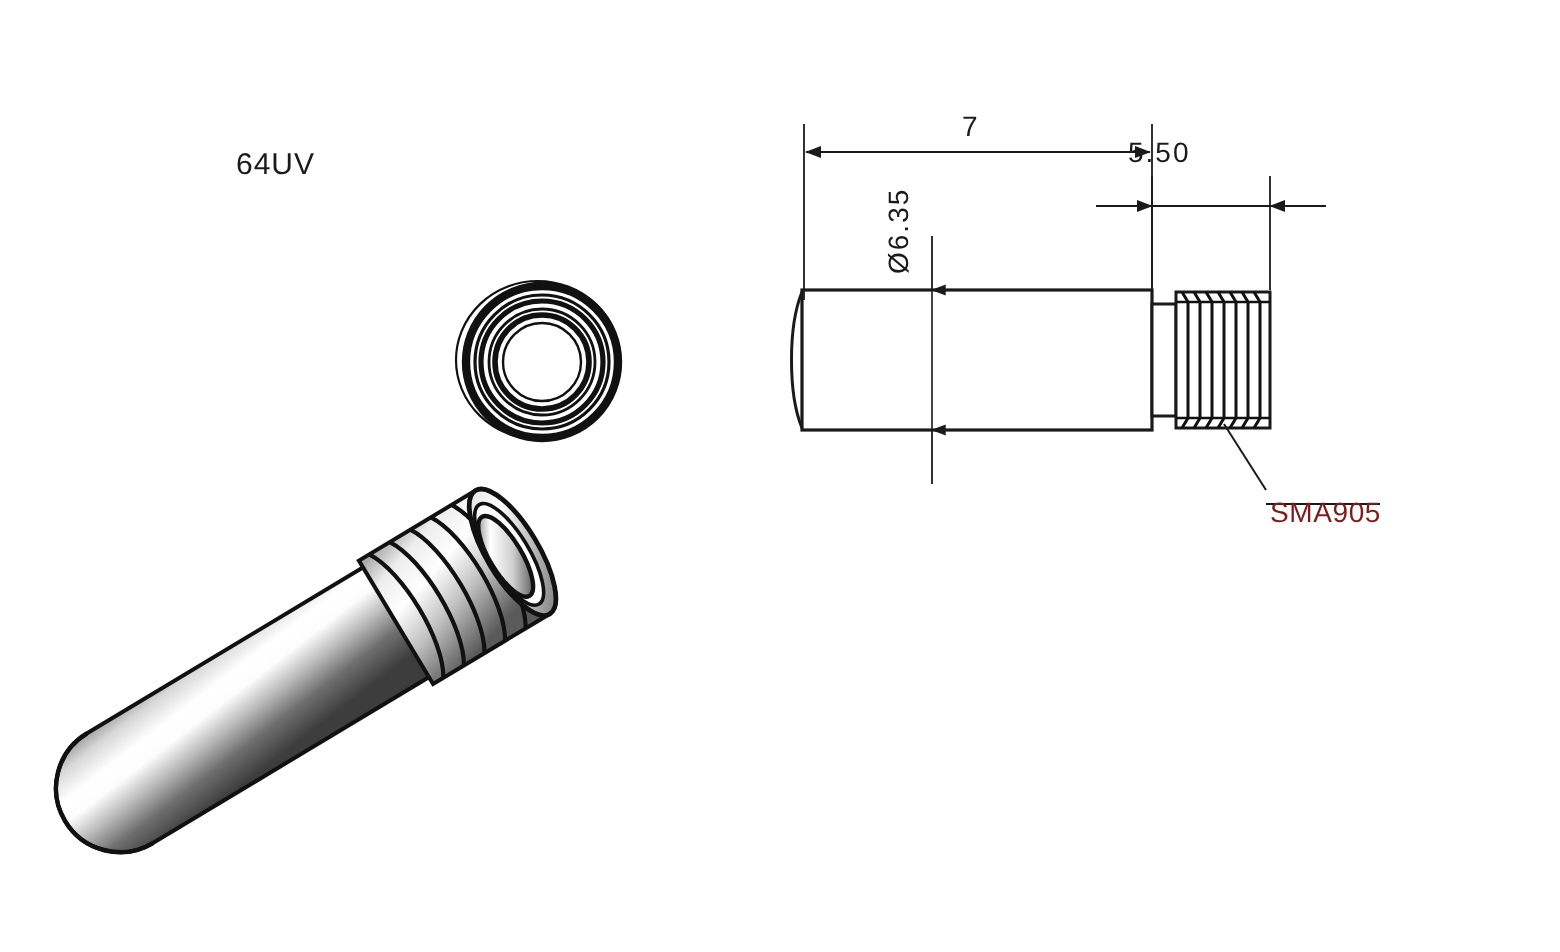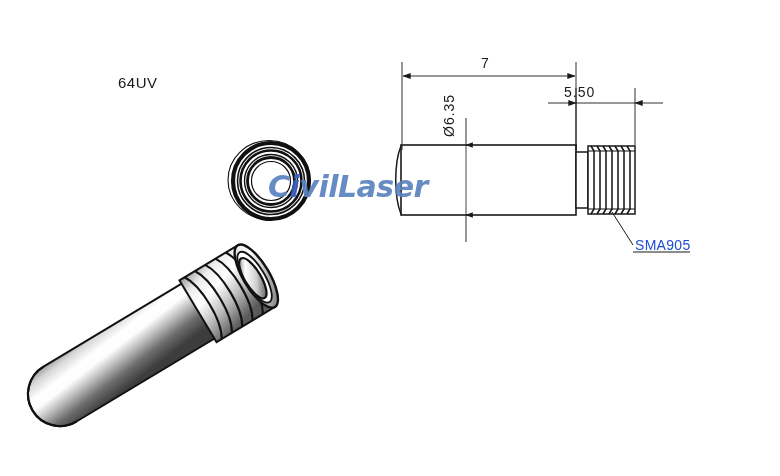--- a/index.html
+++ b/index.html
@@ -42,37 +42,37 @@
     color: #1a1a1a;
     letter-spacing: 1px;
     white-space: nowrap;
   }
   #dim-length-text {
     left: 481px;
     top: 55px;
   }
   #dim-thread-text {
     left: 564px;
-    top: 84px;
+    top: 68px;
   }
   #dim-diameter-text {
     left: 441px;
     top: 137px;
     transform: rotate(-90deg);
     transform-origin: left top;
     font-size: 14px;
     letter-spacing: 1px;
   }
   #callout-text {
     position: absolute;
     left: 635px;
-    top: 237px;
+    top: 248px;
     font-family: "Liberation Sans", sans-serif;
     font-size: 14px;
-    color: #1d4ed8;
+    color: #7f1d1d;
     letter-spacing: 0.3px;
     white-space: nowrap;
   }
   #watermark {
     position: absolute;
     left: 268px;
     top: 169px;
     font-family: "DejaVu Sans", sans-serif;
     font-size: 30px;
     font-weight: bold;
@@ -226,17 +226,14 @@
   <div class="part-label">64UV</div>
 
   <div class="dim-text" id="dim-length-text">7</div>
 
   <div class="dim-text" id="dim-thread-text">5.50</div>
 
   <div class="dim-text" id="dim-diameter-text">Ø6.35</div>
 
   <div id="callout-text">SMA905</div>
 
-  <div id="watermark">
-    <span>C</span><span class="dot-b">i</span><span>vilLaser</span>
-  </div>
 
 </div>
 
 </body></html>

